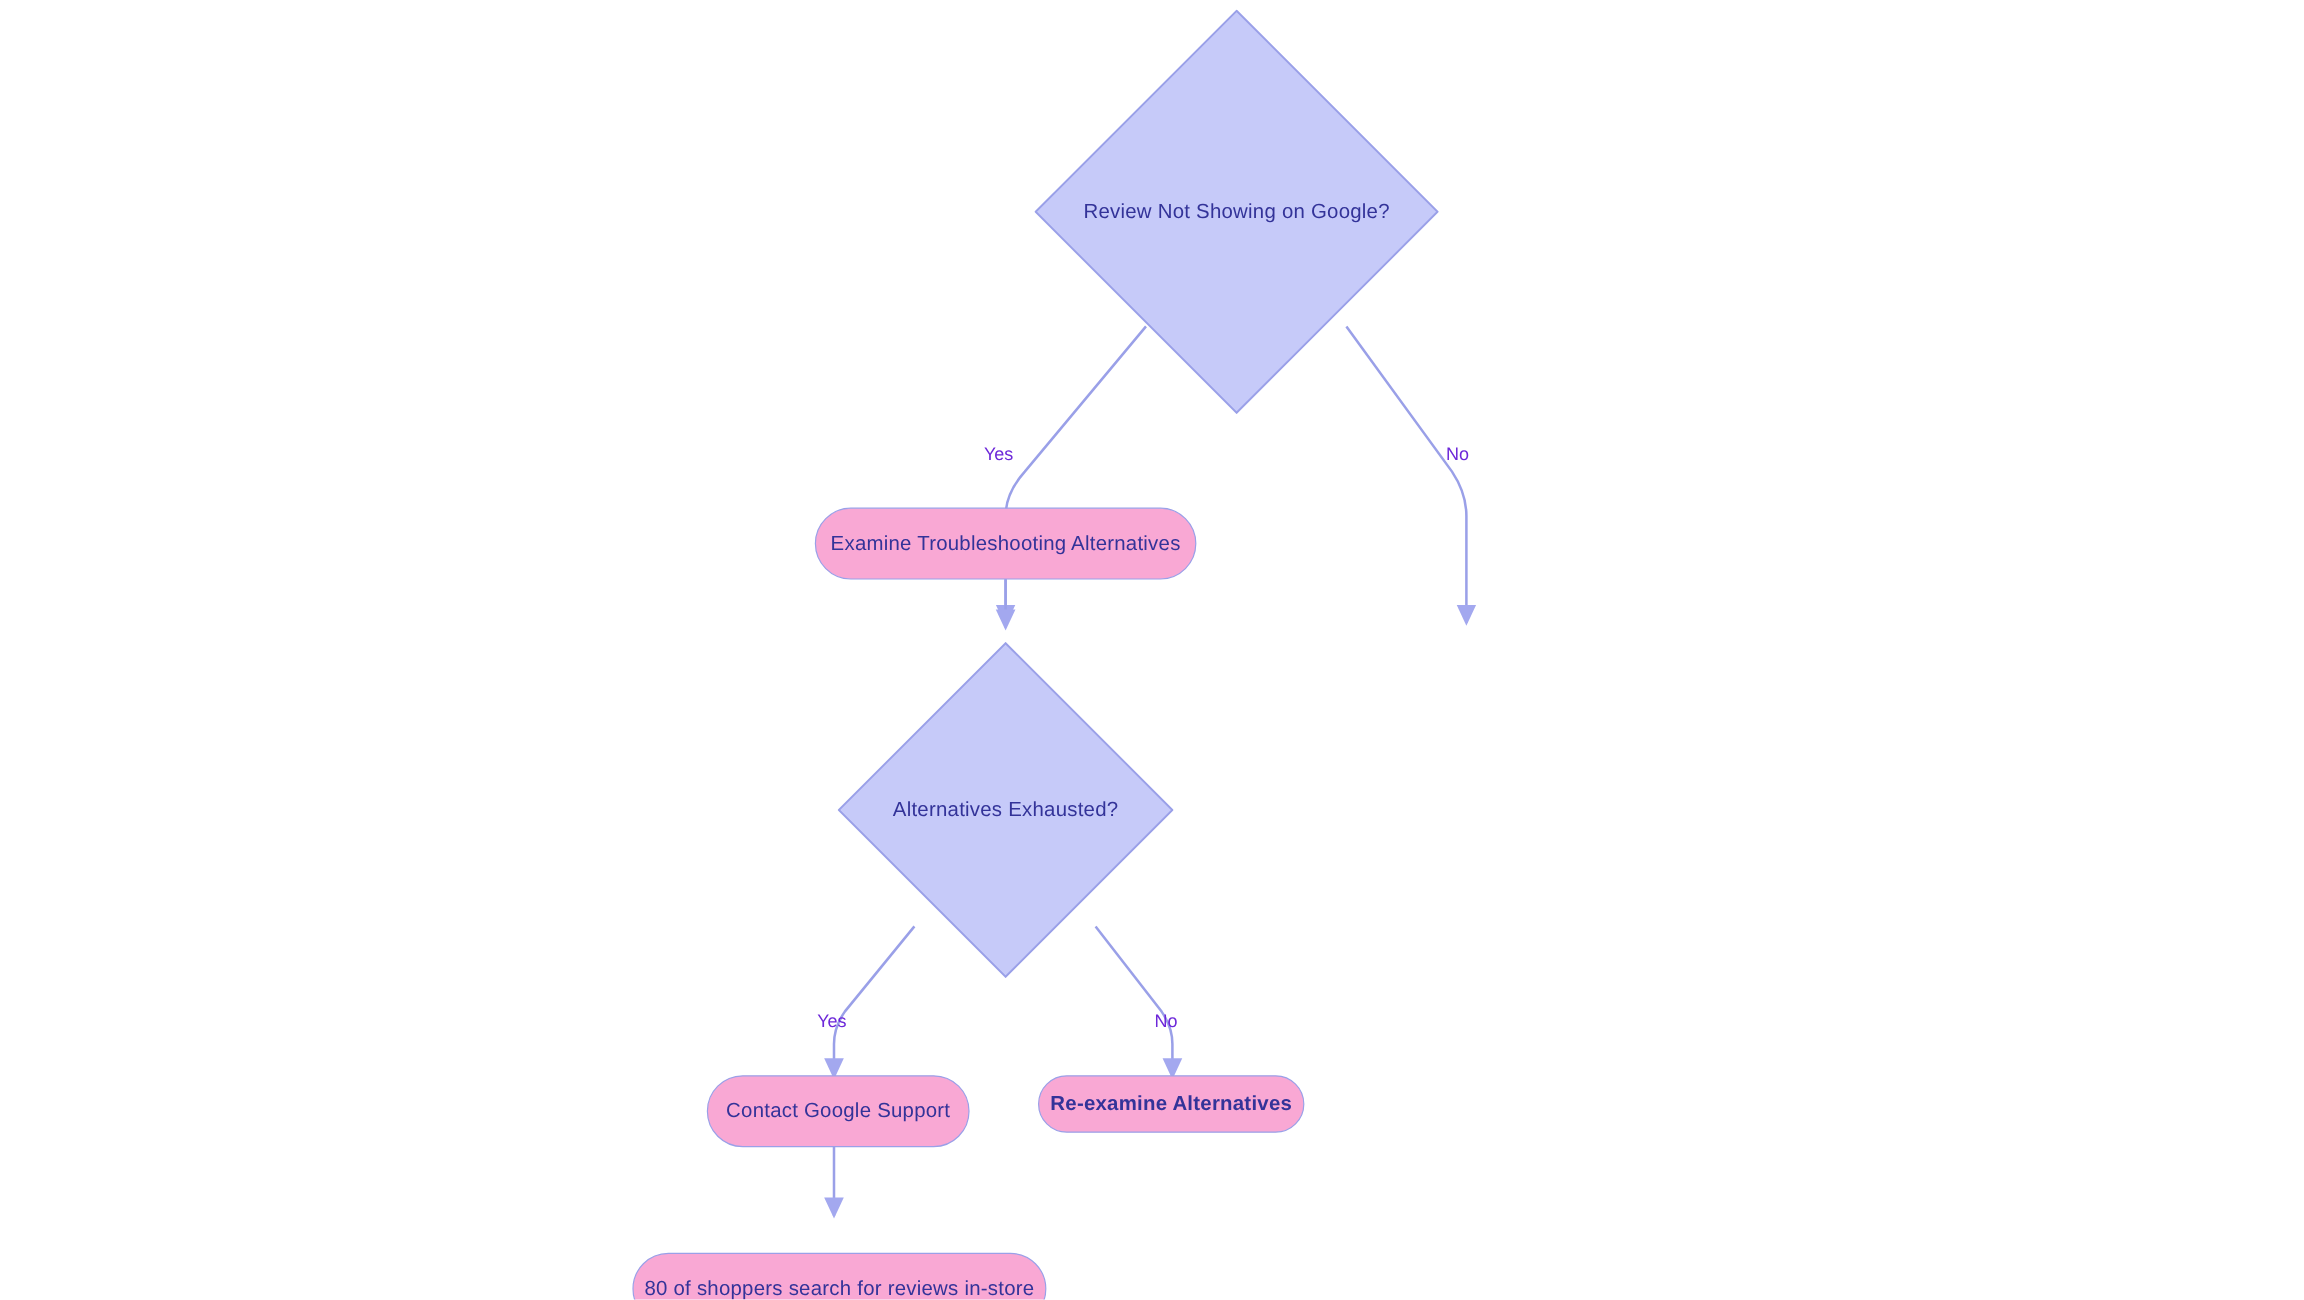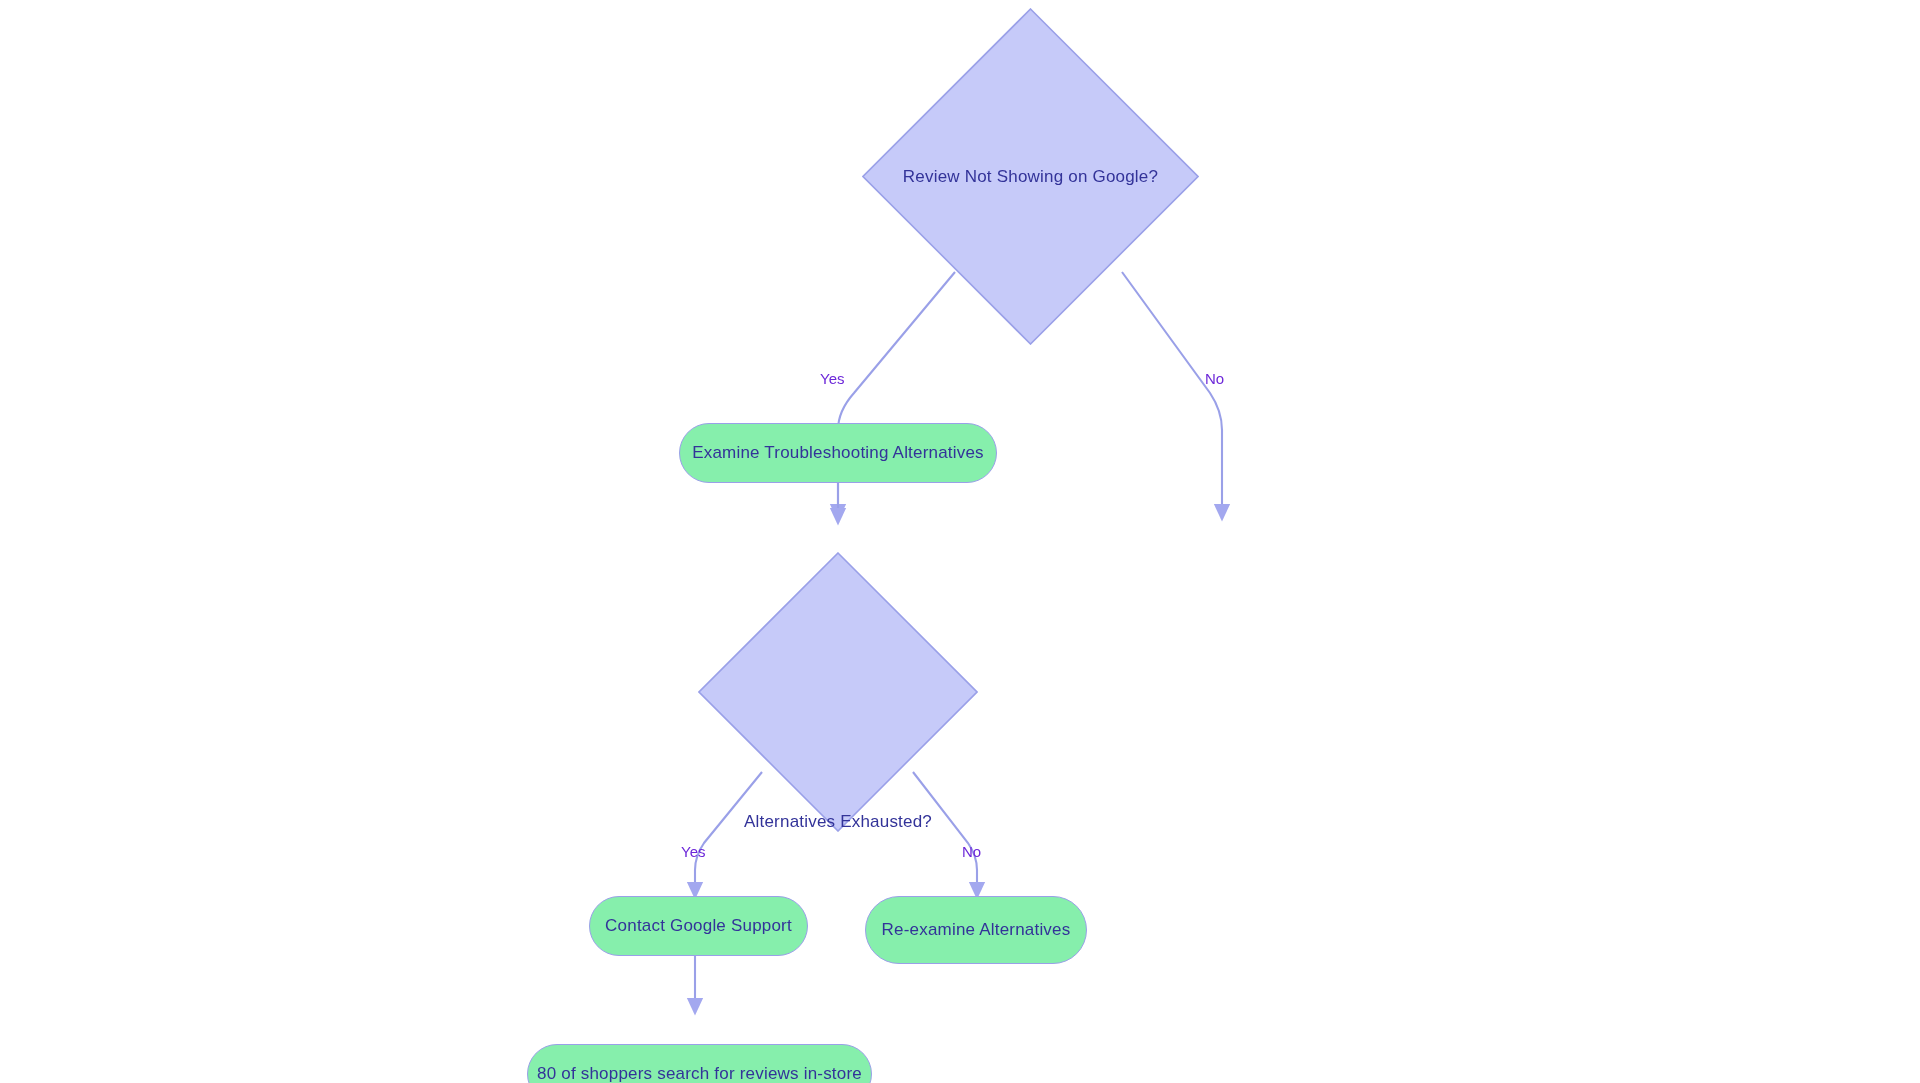--- a/index.html
+++ b/index.html
@@ -31,21 +31,21 @@
     box-sizing: border-box;
     display: flex;
     align-items: center;
     justify-content: center;
     color: #333399;
     font-size: 17px;
     letter-spacing: 0.2px;
     white-space: nowrap;
   }
   .node-stadium {
-    background: #86efac;
+    background: #f9a8d4;
     border: 1.3px solid #9aa0e8;
     border-radius: 999px;
   }
   .node-diamond {
     background: transparent;
     border: none;
   }
   .diamond-shape {
     position: absolute;
     left: 0;
@@ -95,32 +95,32 @@
       <polygon points="168.5,1 336,168.5 168.5,336 1,168.5" fill="#c6caf9" stroke="#9aa0e8" stroke-width="1.6"></polygon>
     </svg>
     <span class="diamond-label">Review Not Showing on Google?</span>
   </div>
 
   <div class="node node-stadium" style="left:679px; top:423px; width:318px; height:60px;">
     <span>Examine Troubleshooting Alternatives</span>
   </div>
 
 
-  <div class="node node-diamond" style="left:698px; top:552px; width:280px; height:280px;align-items:flex-end;">
+  <div class="node node-diamond" style="left:698px; top:535px; width:280px; height:280px;">
     <svg class="diamond-shape" viewBox="0 0 280 280" preserveAspectRatio="none" xmlns="http://www.w3.org/2000/svg">
       <polygon points="140,1 279,140 140,279 1,140" fill="#c6caf9" stroke="#9aa0e8" stroke-width="1.6"></polygon>
     </svg>
     <span class="diamond-label">Alternatives Exhausted?</span>
   </div>
 
   <div class="node node-stadium" style="left:589px; top:896px; width:219px; height:60px;align-items:center;">
     <span>Contact Google Support</span>
   </div>
 
-  <div class="node node-stadium" style="left:865px; top:896px; width:222px; height:68px;">
+  <div class="node node-stadium" style="left:865px; top:896px; width:222px; height:48px;font-weight:bold;">
     <span>Re-examine Alternatives</span>
   </div>
 
   <div class="node node-stadium" style="left:527px; top:1044px; width:345px; height:60px;">
     <span>80 of shoppers search for reviews in-store</span>
   </div>
 
   <div class="edge-label" style="left:820px; top:370px;">Yes</div>
 
   <div class="edge-label" style="left:1205px; top:370px;">No</div>

